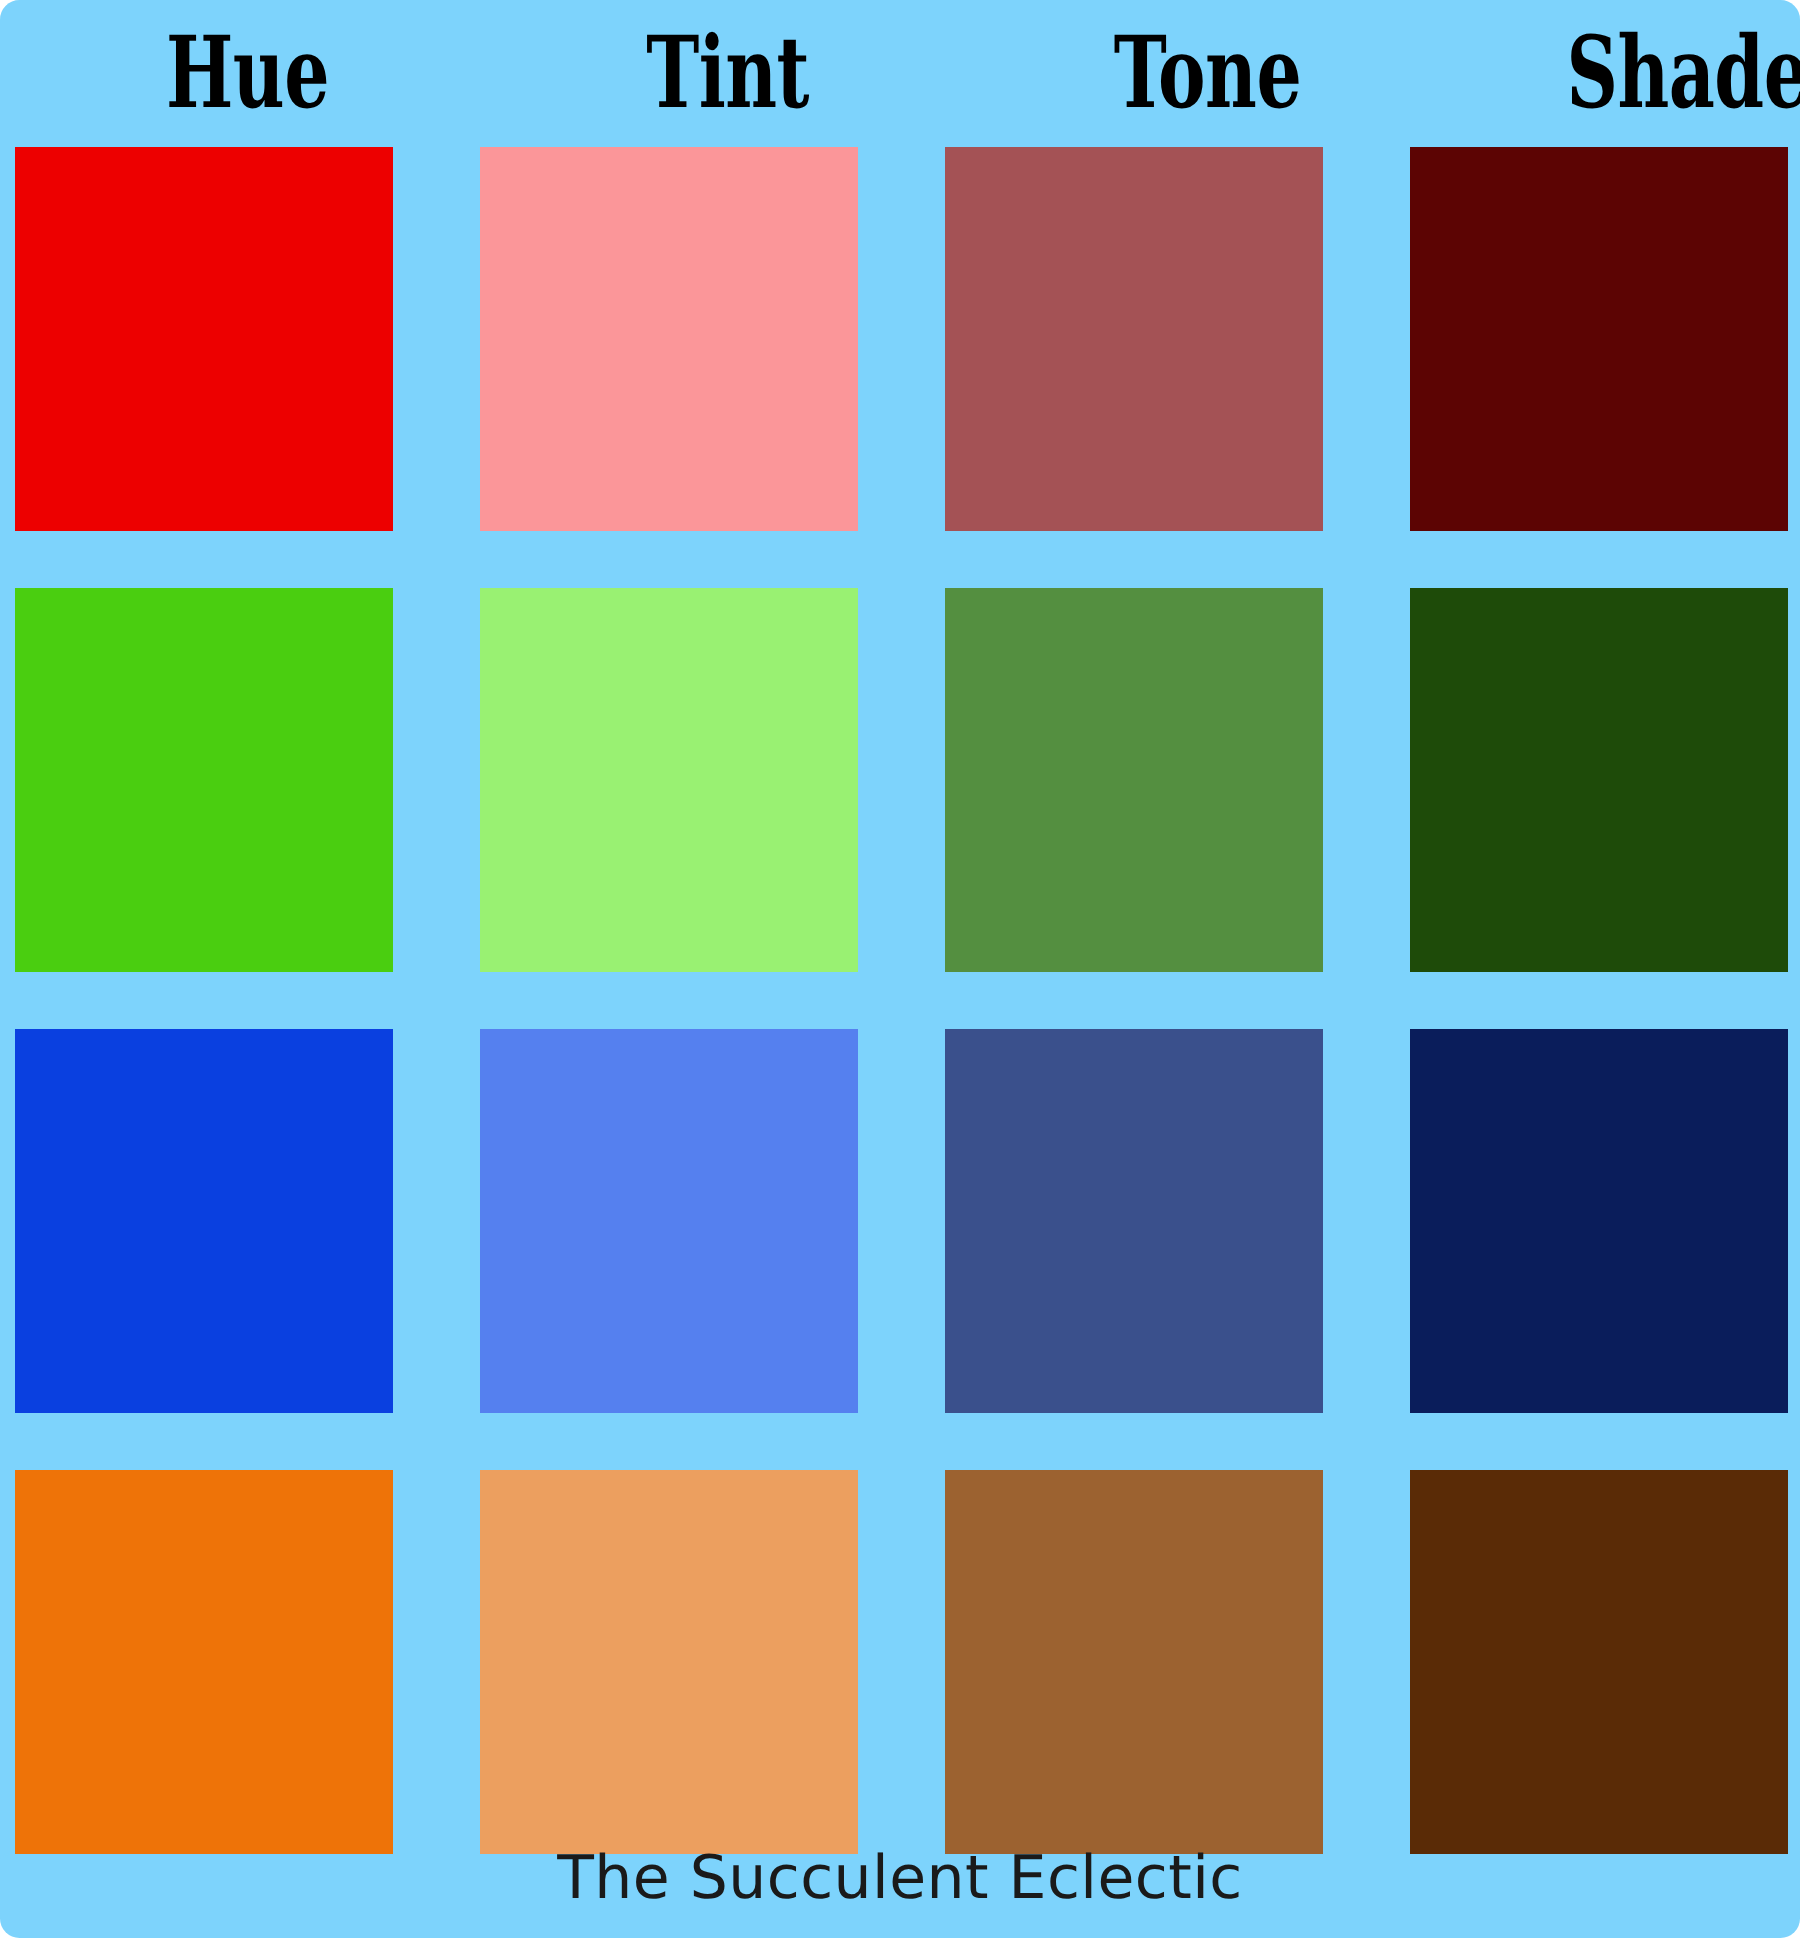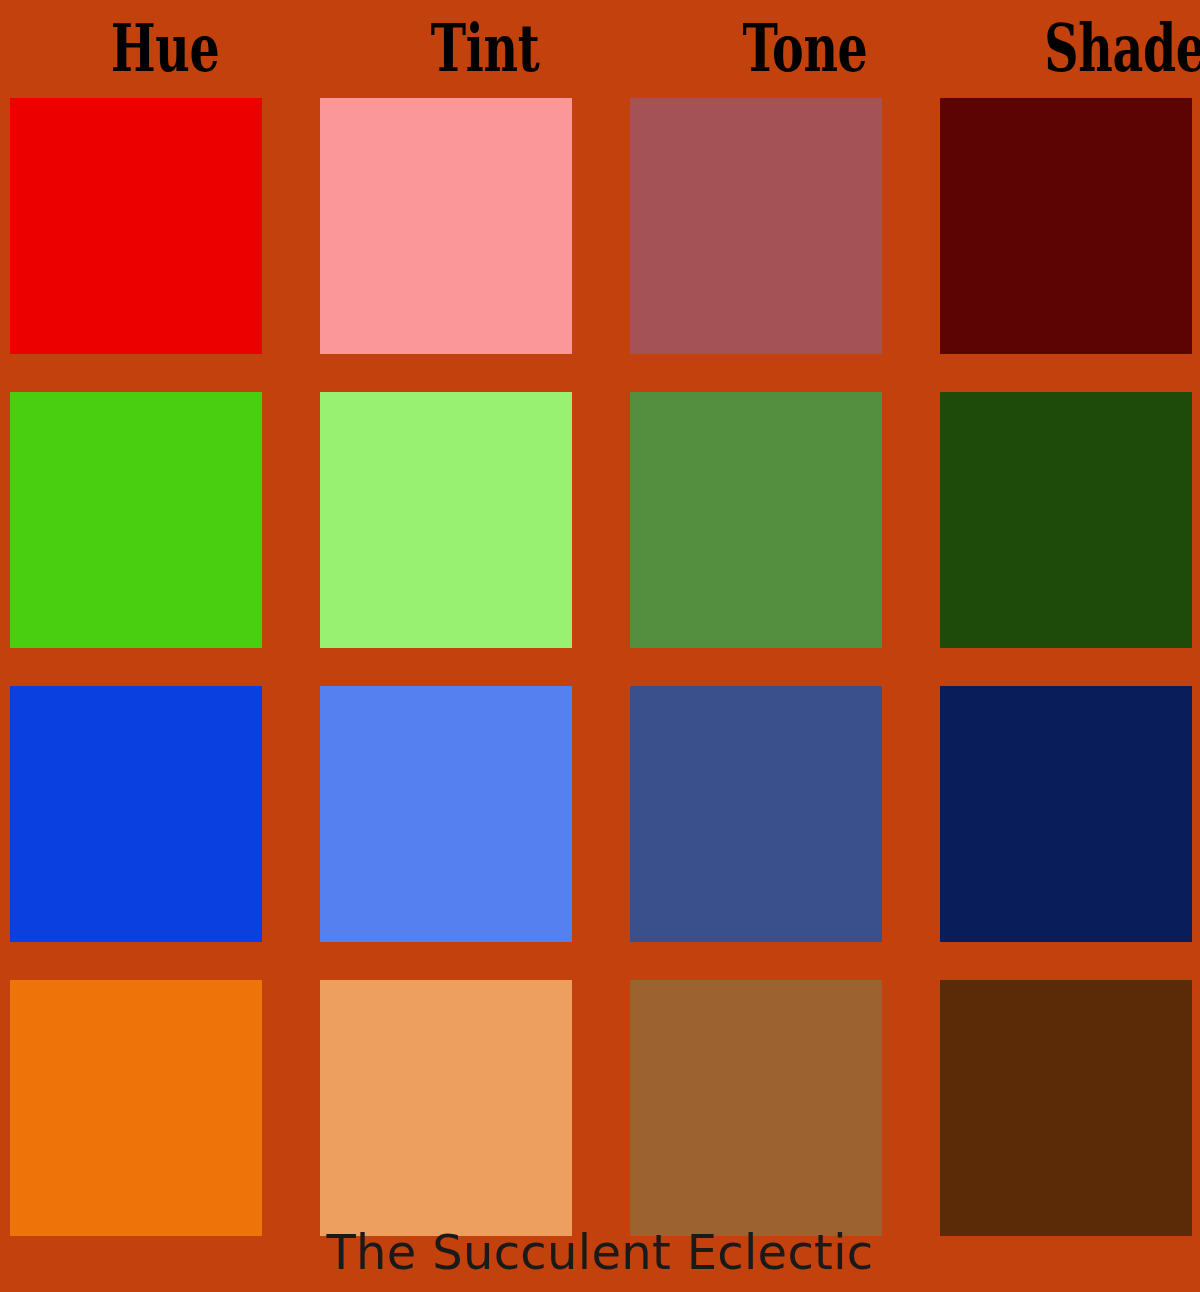--- a/index.html
+++ b/index.html
@@ -73,30 +73,30 @@
 
   
   .caption {
     position: absolute;
     left: 0;
     top: 1228px;
     width: 1200px;
     text-align: center;
     font-family: "DejaVu Sans", "Liberation Sans", sans-serif;
     font-weight: 400;
-    font-size: 48px;
+    font-size: 40px;
     line-height: 48px;
     color: #1a1a1a;
     letter-spacing: 0.3px;
   }
 </style>
 </head>
 <body>
 
-<div class="page" style="background: #c2410c;">
+<div class="page" style="background: #7dd3fc; border-radius: 13px;">
 
   <div class="header-row">
     <div class="header-cell col-0">Hue</div>
     <div class="header-cell col-1">Tint</div>
     <div class="header-cell col-2">Tone</div>
     <div class="header-cell col-3">Shade</div>
   </div>
 
   <div class="grid">
 

